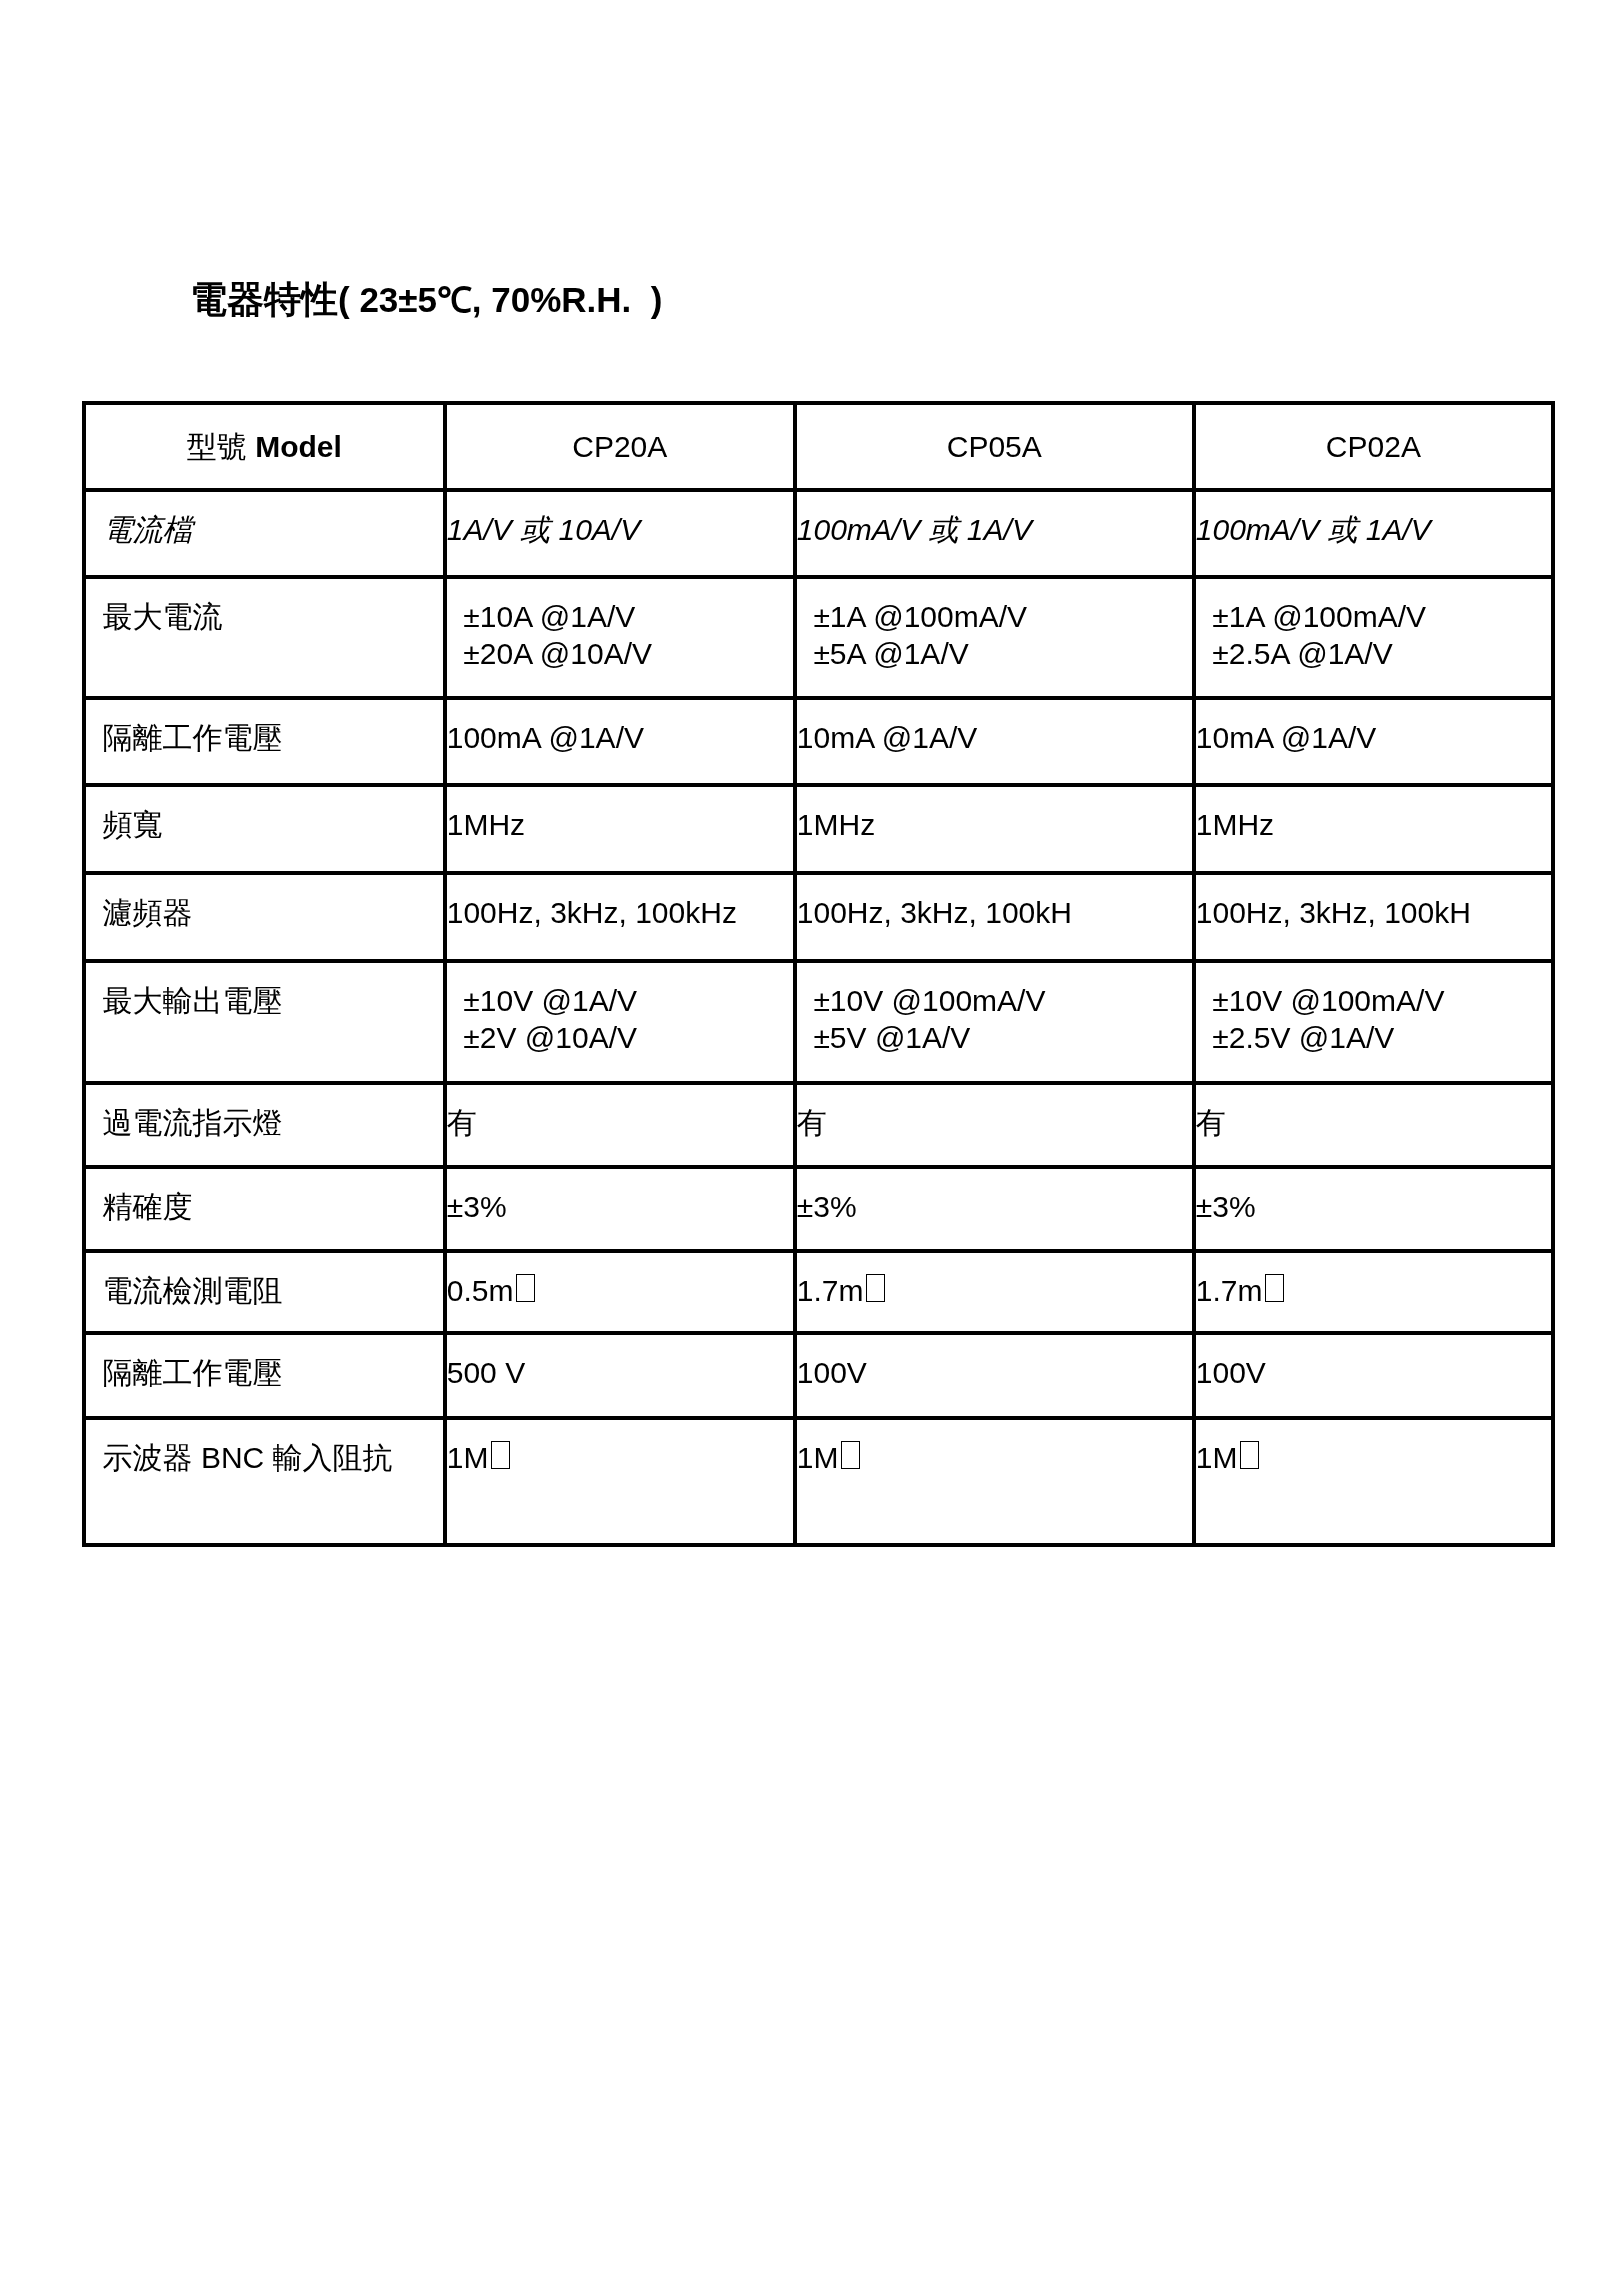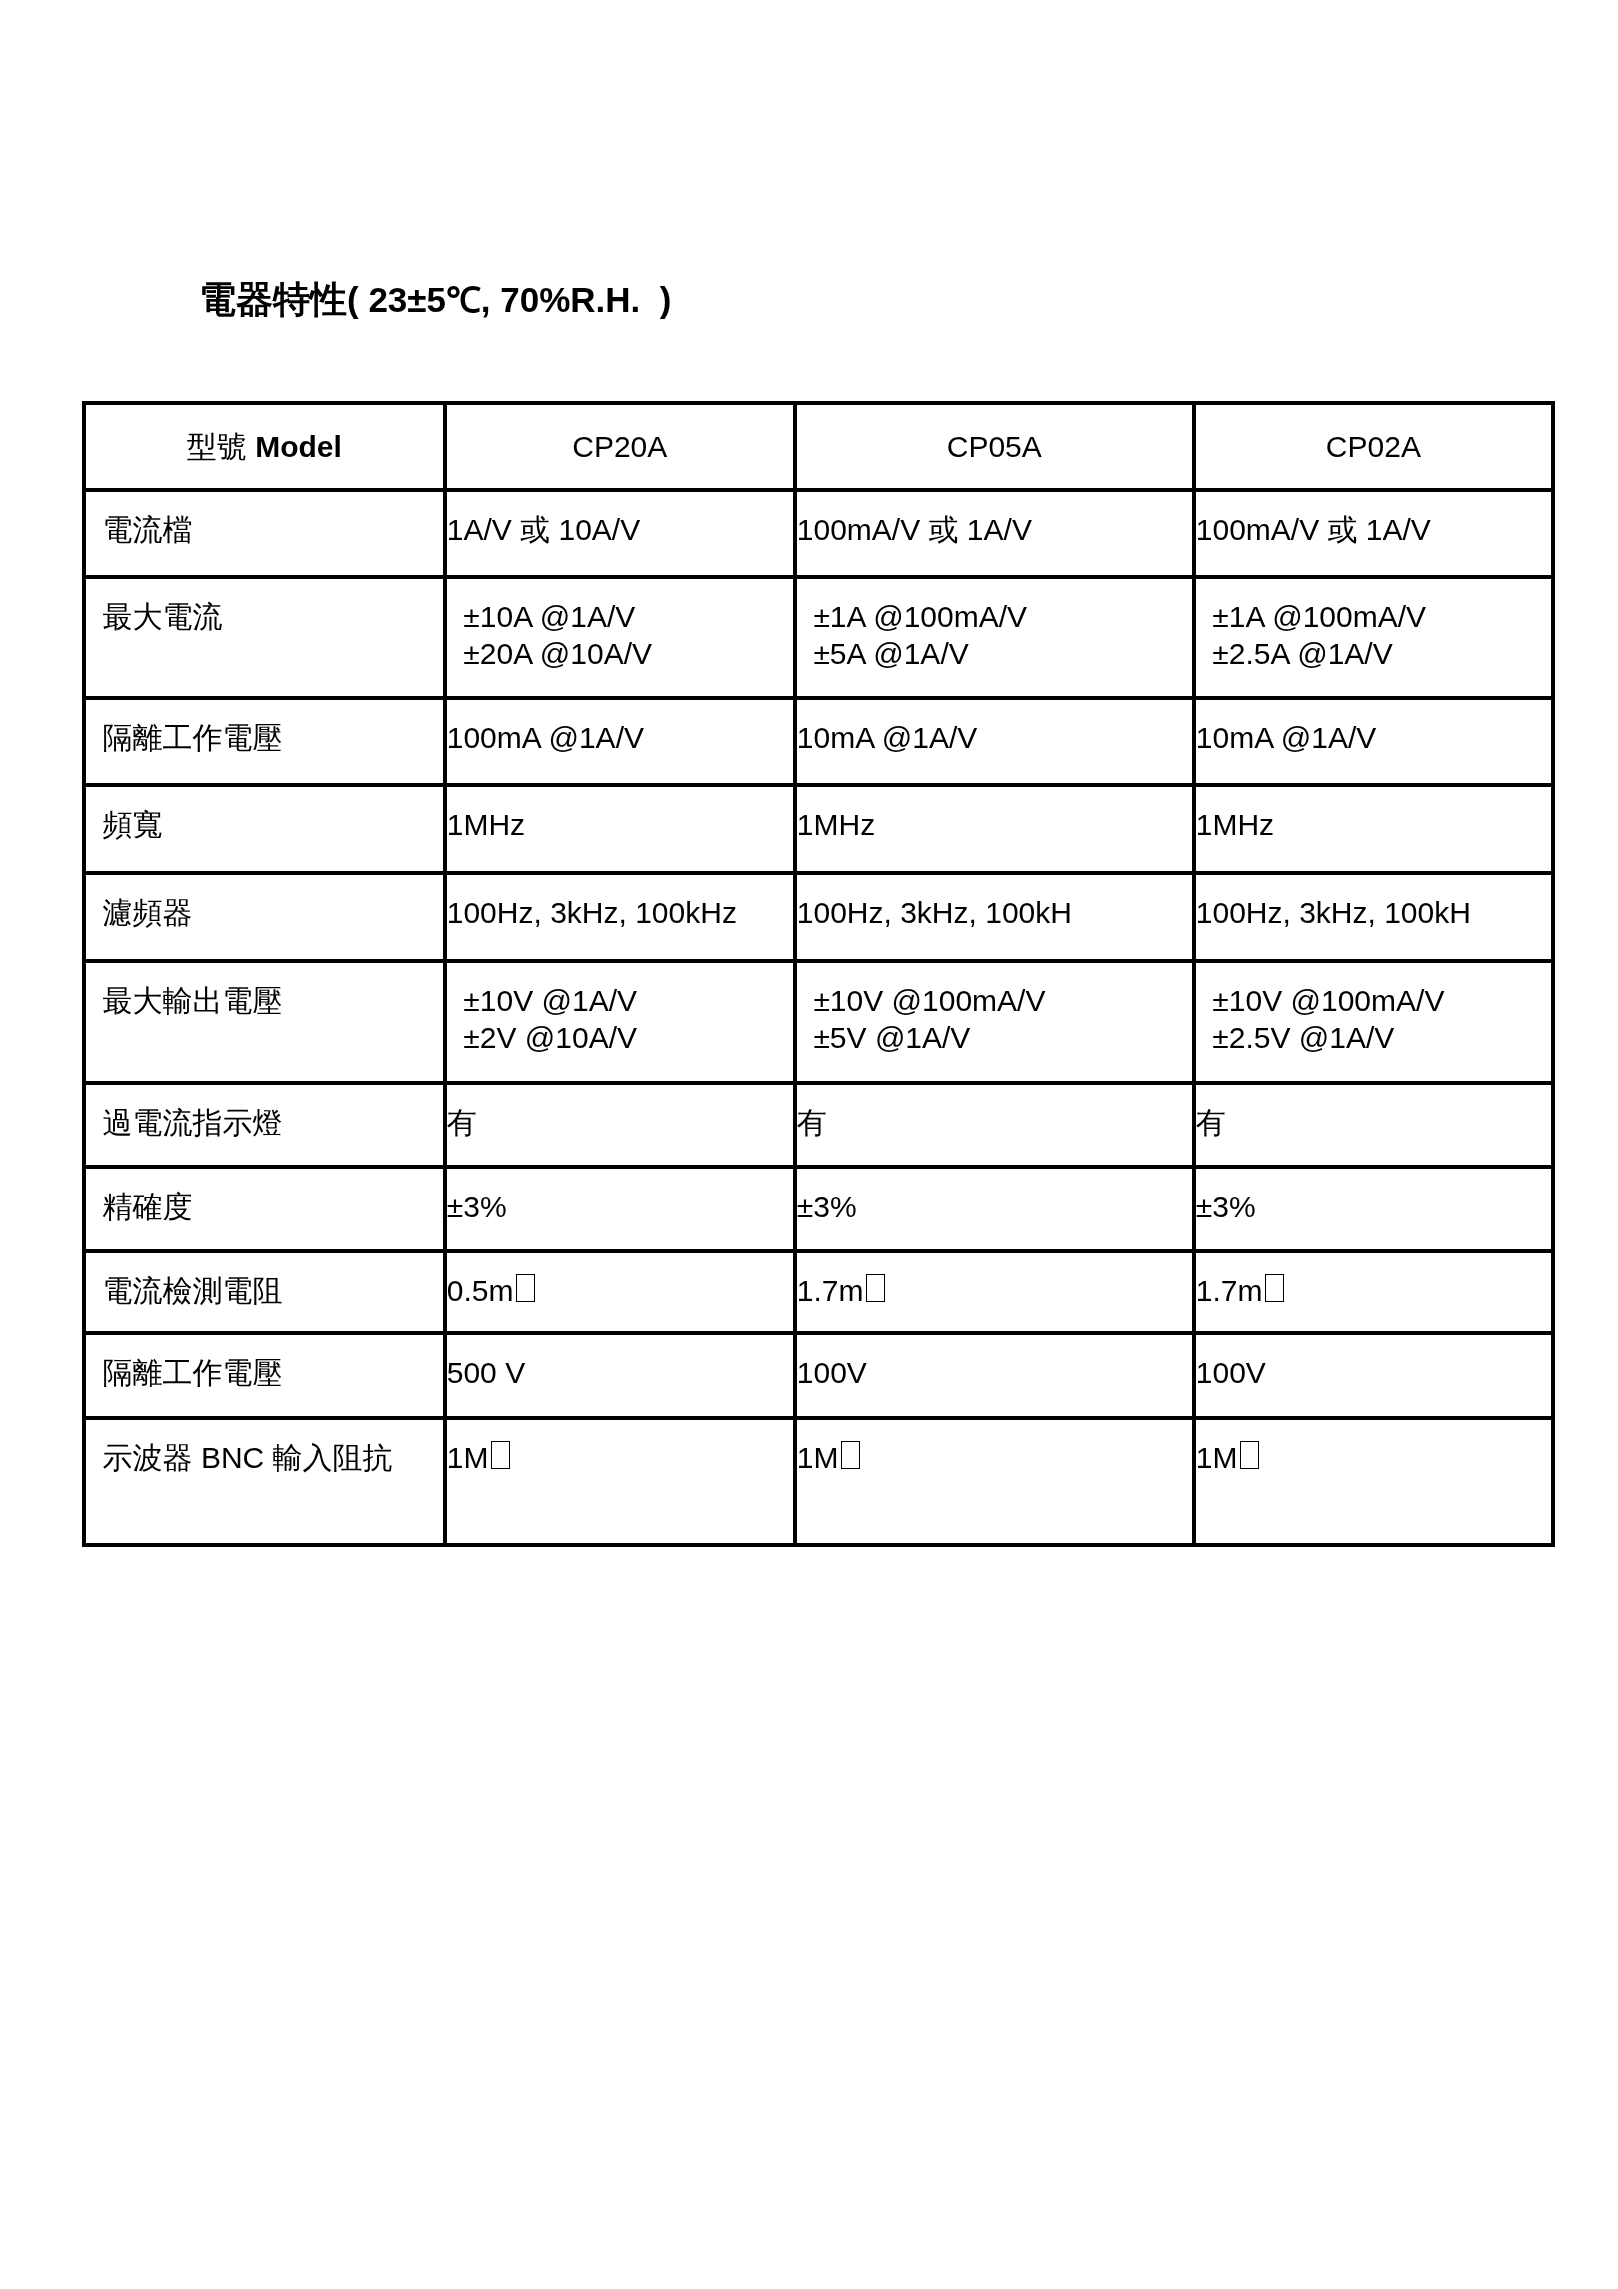--- a/index.html
+++ b/index.html
@@ -1,18 +1,18 @@
 <!DOCTYPE html>
 <html style="font-size:14.8px"><head>
 <meta charset="utf-8">
 <style>
   html, body { margin:0; padding:0; background:#ffffff; }
   body { width:1619px; height:2290px; position:relative; overflow:hidden; color:#000; }
   .title {
-    position:absolute; left:199px; top:275px;
+    position:absolute; left:190px; top:275px;
     font-family:"DejaVu Sans", sans-serif; font-weight:bold; font-size:37px;
     white-space:pre; letter-spacing:0px;
   }
   .title .cond { font-family:"Liberation Sans", sans-serif; font-weight:bold; font-size:35px; }
   table.spec {
     position:absolute; left:82px; top:401px;
     border-collapse:collapse; table-layout:fixed;
     width:1473px;
     font-family:"Liberation Sans", "DejaVu Sans", sans-serif;
   }
@@ -30,21 +30,21 @@
   col.c3 { width:235px; }
   th { vertical-align:middle !important; }
   th.hdr-label { font-weight:normal; }
   th.hdr-label .en { font-weight:bold; }
   th.model { font-weight:bold; }
   td.label { padding:18.5px 0 0 16.6px !important; text-align:left; }
   td.center { text-align:left; padding-top:18.5px !important; }
   td.left { text-align:left; padding:18.5px 0 0 16.6px !important; }
   td.small { font-size:27px; }
   tr.h-header { height:87px; }
-  tr.h1 { height:87px; }
+  tr.h1 { height:87px;font-style:italic; }
   tr.h2 { height:121px; }
   tr.h3 { height:87px; }
   tr.h4 { height:88px; }
   tr.h5 { height:88px; }
   tr.h6 { height:122px; }
   tr.h7 { height:84px; }
   tr.h8 { height:84px; }
   tr.h9 { height:82px; }
   tr.h10 { height:85px; }
   tr.h11 { height:127px; }

